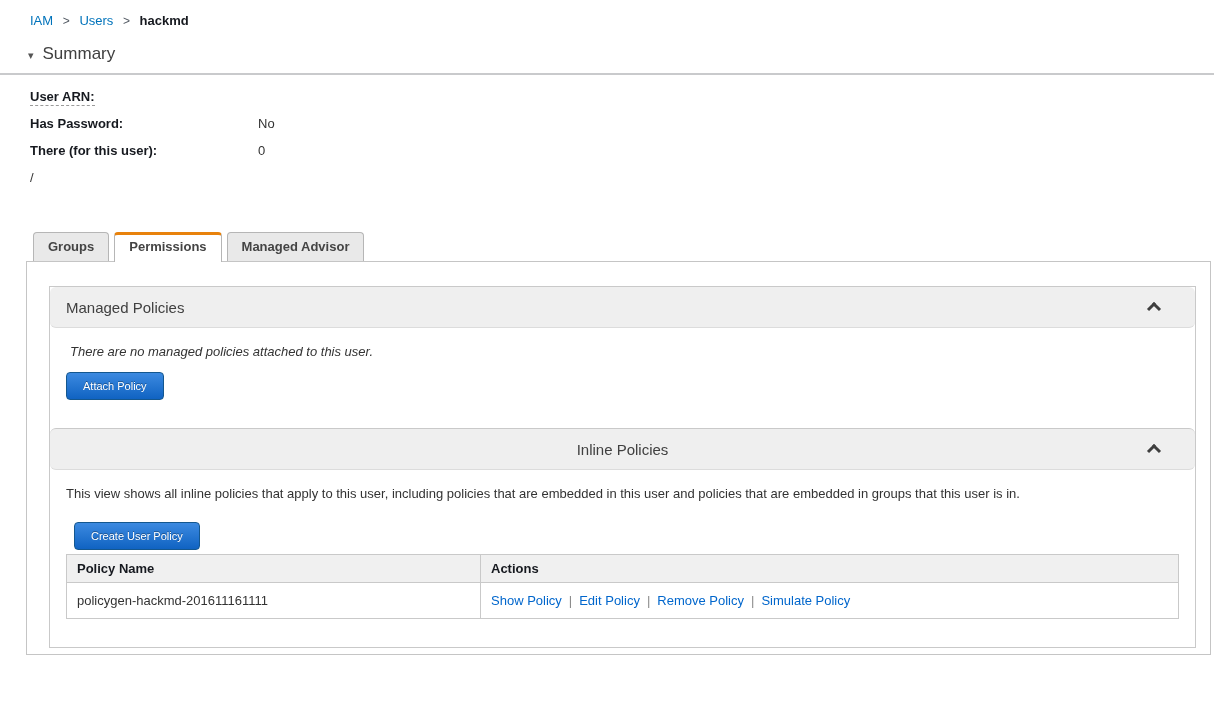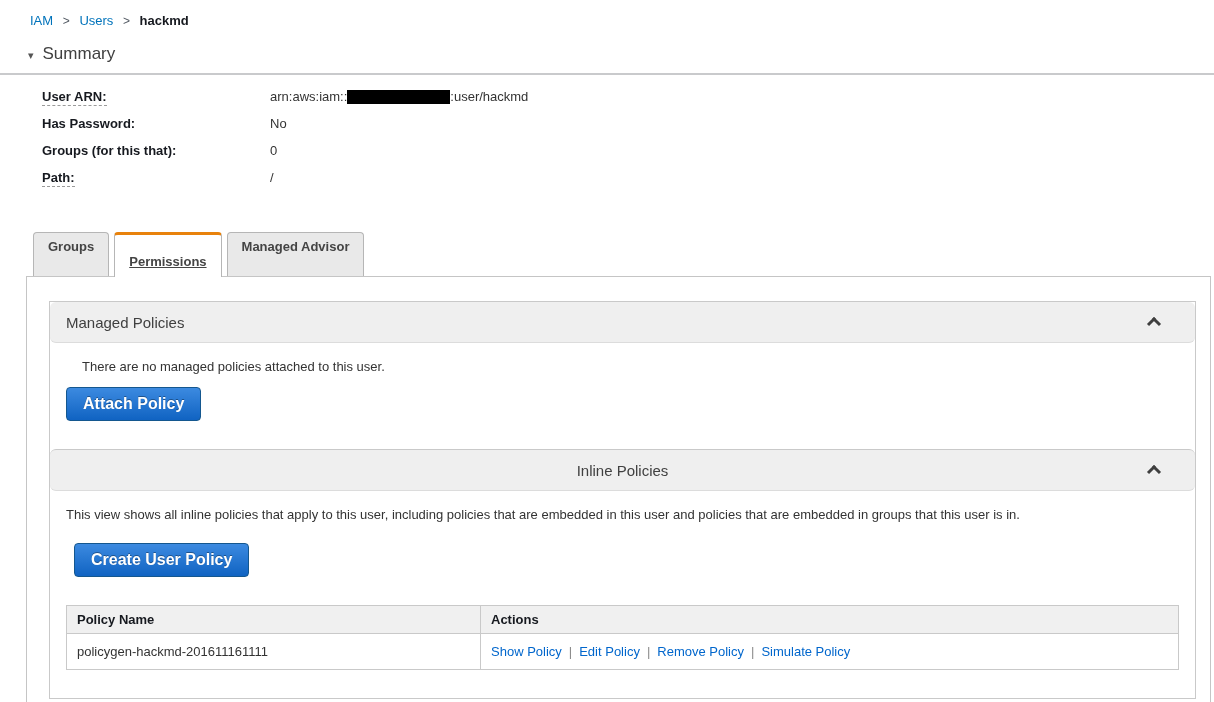--- a/index.html
+++ b/index.html
@@ -15,66 +15,66 @@
   .breadcrumb a { color:#0073bb; text-decoration:none; cursor:pointer; }
   .breadcrumb .sep { color:#545b64; margin:0 6px; font-size:12px; }
   .breadcrumb .current { font-weight:bold; color:#16191f; }
 
   
   .summary-header { margin-top:16px; border-bottom:2px solid #c9cacc; padding:0 0 9px 28px; }
   .summary-title { font-size:17px; color:#404040; cursor:pointer; display:inline-flex; align-items:center; }
   .tri { font-size:11px; color:#555; margin-right:9px; position:relative; top:1px; }
 
   
-  .summary-fields { margin:14px 0 0 42px; }
+  .summary-fields { margin:14px 0 0 30px; }
   .frow { display:flex; margin-bottom:12px; line-height:15px; }
   .flabel { width:228px; font-weight:bold; color:#16191f; }
   .flabel .dashed { border-bottom:1px dashed #9a9a9a; padding-bottom:1px; cursor:help; }
   .redaction { display:inline-block; width:103px; height:14px; background:#000; vertical-align:text-bottom; }
 
   
   .tabs { display:flex; margin:47px 0 0 33px; position:relative; z-index:2; }
   .tab {
     background:#e9e9e9; border:1px solid #b6b6b6; border-bottom:none;
     border-radius:4px 4px 0 0; padding:6px 14px 7px;
     font-weight:bold; color:#444; margin-right:5px; cursor:pointer; font-size:13px;
   }
   .tab.active {
     background:#fff; border-top:3px solid #e8820c;
-    padding-top:19px; padding-bottom:8px; margin-bottom:-1px;text-decoration:underline;
+    padding-top:4px; padding-bottom:8px; margin-bottom:-1px;
   }
 
   
   .panel { margin:0 3px 0 26px; border:1px solid #c5c5c5; padding:24px 14px 6px 22px; background:#fff; }
 
   
   .accordion { border:1px solid #c9c9c9; }
   .acc-header {
     background:#efefef; padding:12px 16px 11px; font-size:15px; color:#404040;
     position:relative; cursor:pointer;
   }
   .acc-header.bt { border-top:1px solid #c9c9c9;text-align:center; }
   .acc-header { border-bottom:1px solid #dcdcdc;border-radius:6px; }
   .chev {
     position:absolute; right:36px; top:17px; width:10px; height:10px;
     border-top:3px solid #3f3f3f; border-right:3px solid #3f3f3f;
     transform:rotate(-45deg); cursor:pointer;
   }
   .acc-body { padding:16px 16px 28px; background:#fff; }
-  .msg { margin:0 16px 13px; }
+  .msg { margin:0 4px 13px;font-style:italic; }
   .desc { margin:0 0 21px; }
 
   
   .btn-primary {
     display:inline-block; background:linear-gradient(#3c8ae0,#1063c2);
-    border:1px solid #14578f; border-radius:4px; color:#fff; font-weight:bold;
-    font-size:16px; padding:7px 16px; cursor:pointer;
+    border:1px solid #14578f; border-radius:4px; color:#fff; font-weight:normal;
+    font-size:11px; padding:7px 16px; cursor:pointer;
     text-shadow:0 -1px 0 rgba(0,0,0,0.35); font-family:inherit;
   }
-  .btn-wrap { margin-bottom:28px;padding-left:8px; }
+  .btn-wrap { margin-bottom:4px;padding-left:8px; }
 
   
   .policy-table { width:100%; border-collapse:collapse; border:1px solid #c9c9c9;padding-left:24px; }
   .policy-table th {
     background:#f0f0f0; text-align:left; font-weight:bold;
     padding:6px 10px; border-bottom:1px solid #c9c9c9; font-size:13px; color:#16191f;
   }
   .policy-table th + th, .policy-table td + td { border-left:1px solid #c9c9c9; }
   .policy-table td { padding:10px 10px; background:#fff; }
   .col-name { width:414px; }
@@ -95,34 +95,30 @@
 <div class="summary-header">
   <span class="summary-title">
     <span class="tri">▾</span>
     <span>Summary</span>
   </span>
 </div>
 
 <div class="summary-fields">
   <div class="frow">
     <div class="flabel"><span class="dashed">User ARN:</span></div>
-    <div class="fvalue">
-      <span>arn:aws:iam::</span><span class="redaction"></span><span>:user/hackmd</span>
-    </div>
   </div>
   <div class="frow">
     <div class="flabel">Has Password:</div>
     <div class="fvalue">No</div>
   </div>
   <div class="frow">
-    <div class="flabel">Groups (for this that):</div>
+    <div class="flabel">There (for this user):</div>
     <div class="fvalue">0</div>
   </div>
   <div class="frow">
-    <div class="flabel"><span class="dashed">Path:</span></div>
     <div class="fvalue">/</div>
   </div>
 </div>
 
 <div class="tabs">
   <div class="tab">Groups</div>
   <div class="tab active">Permissions</div>
   <div class="tab">Managed Advisor</div>
 </div>
 

